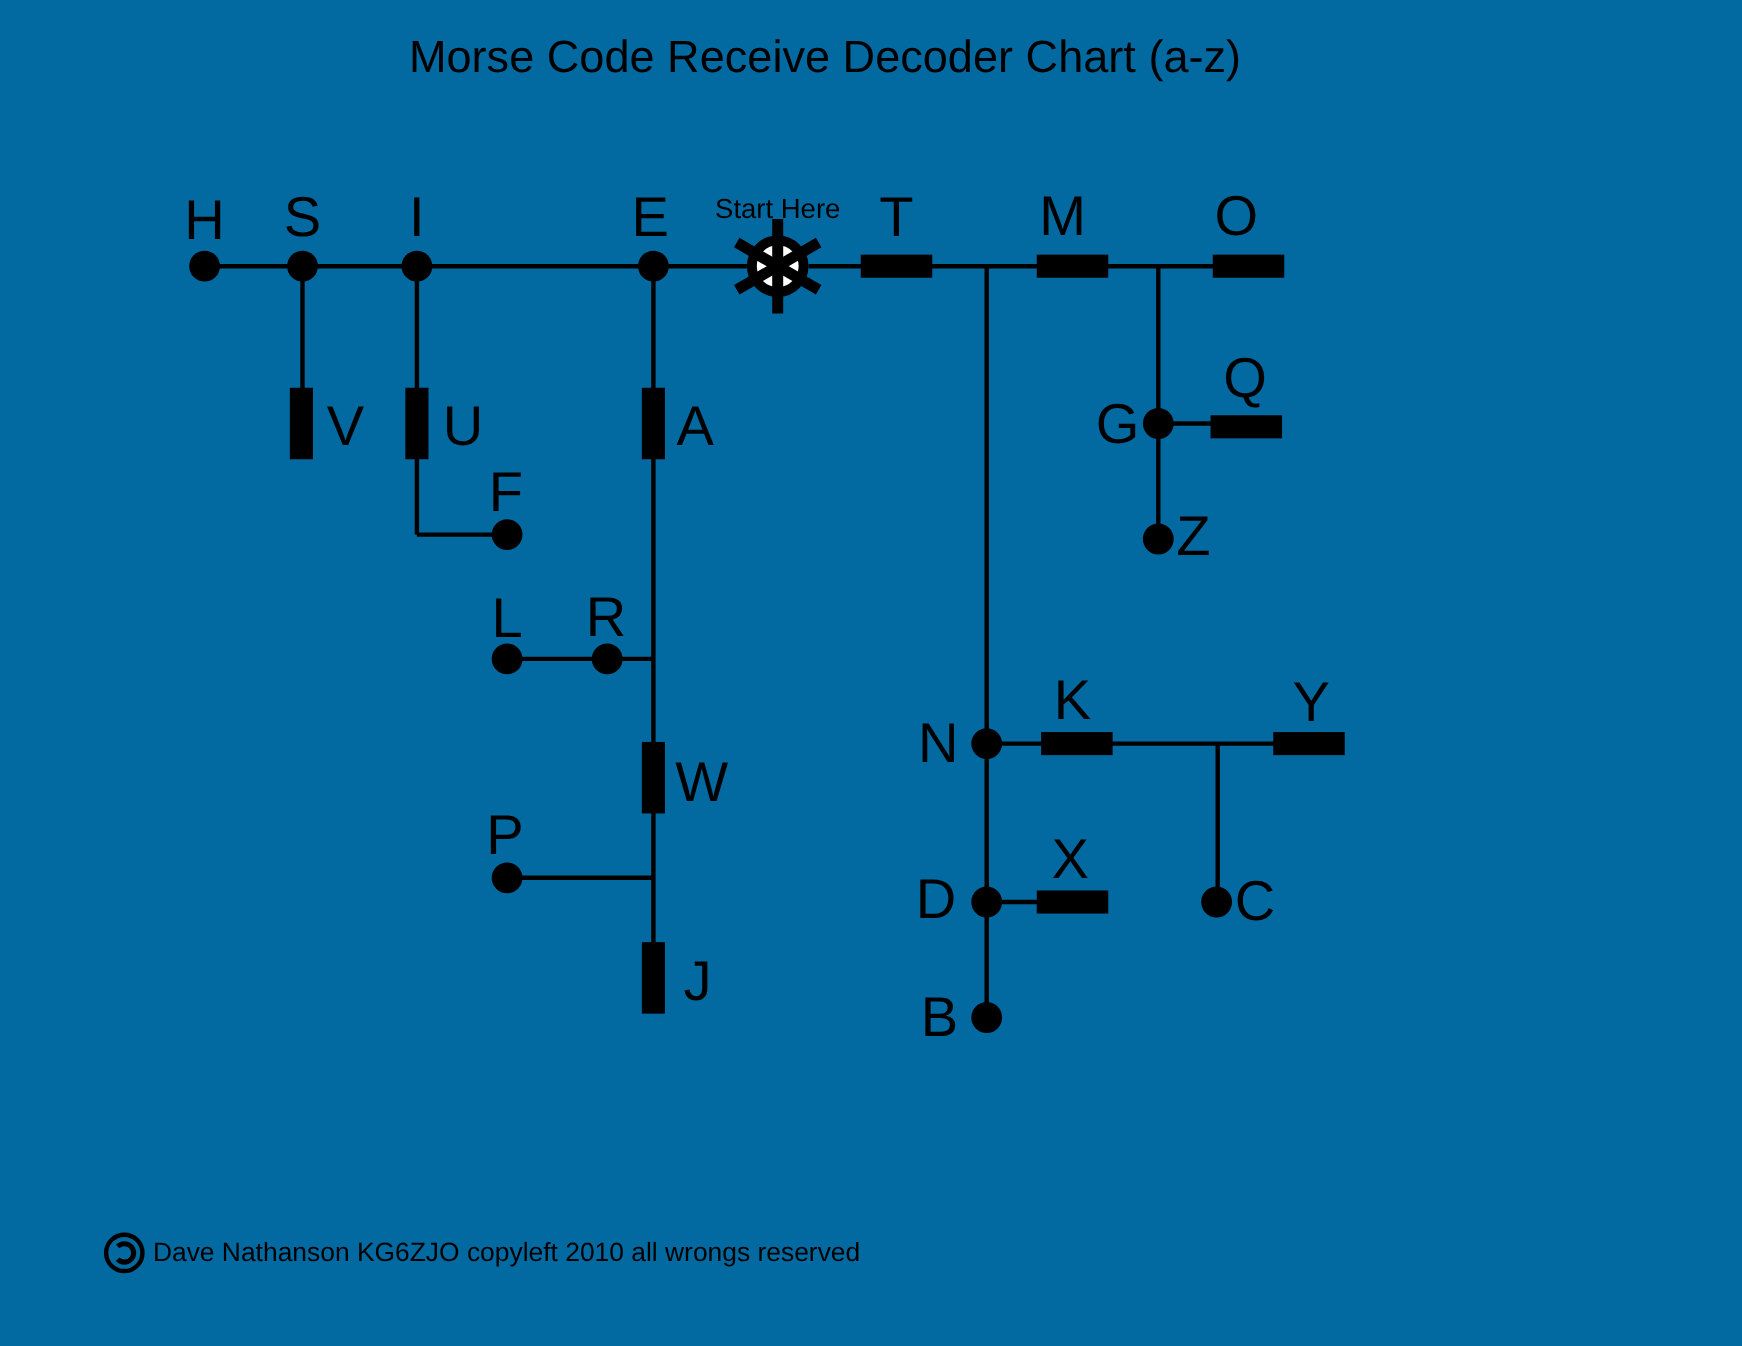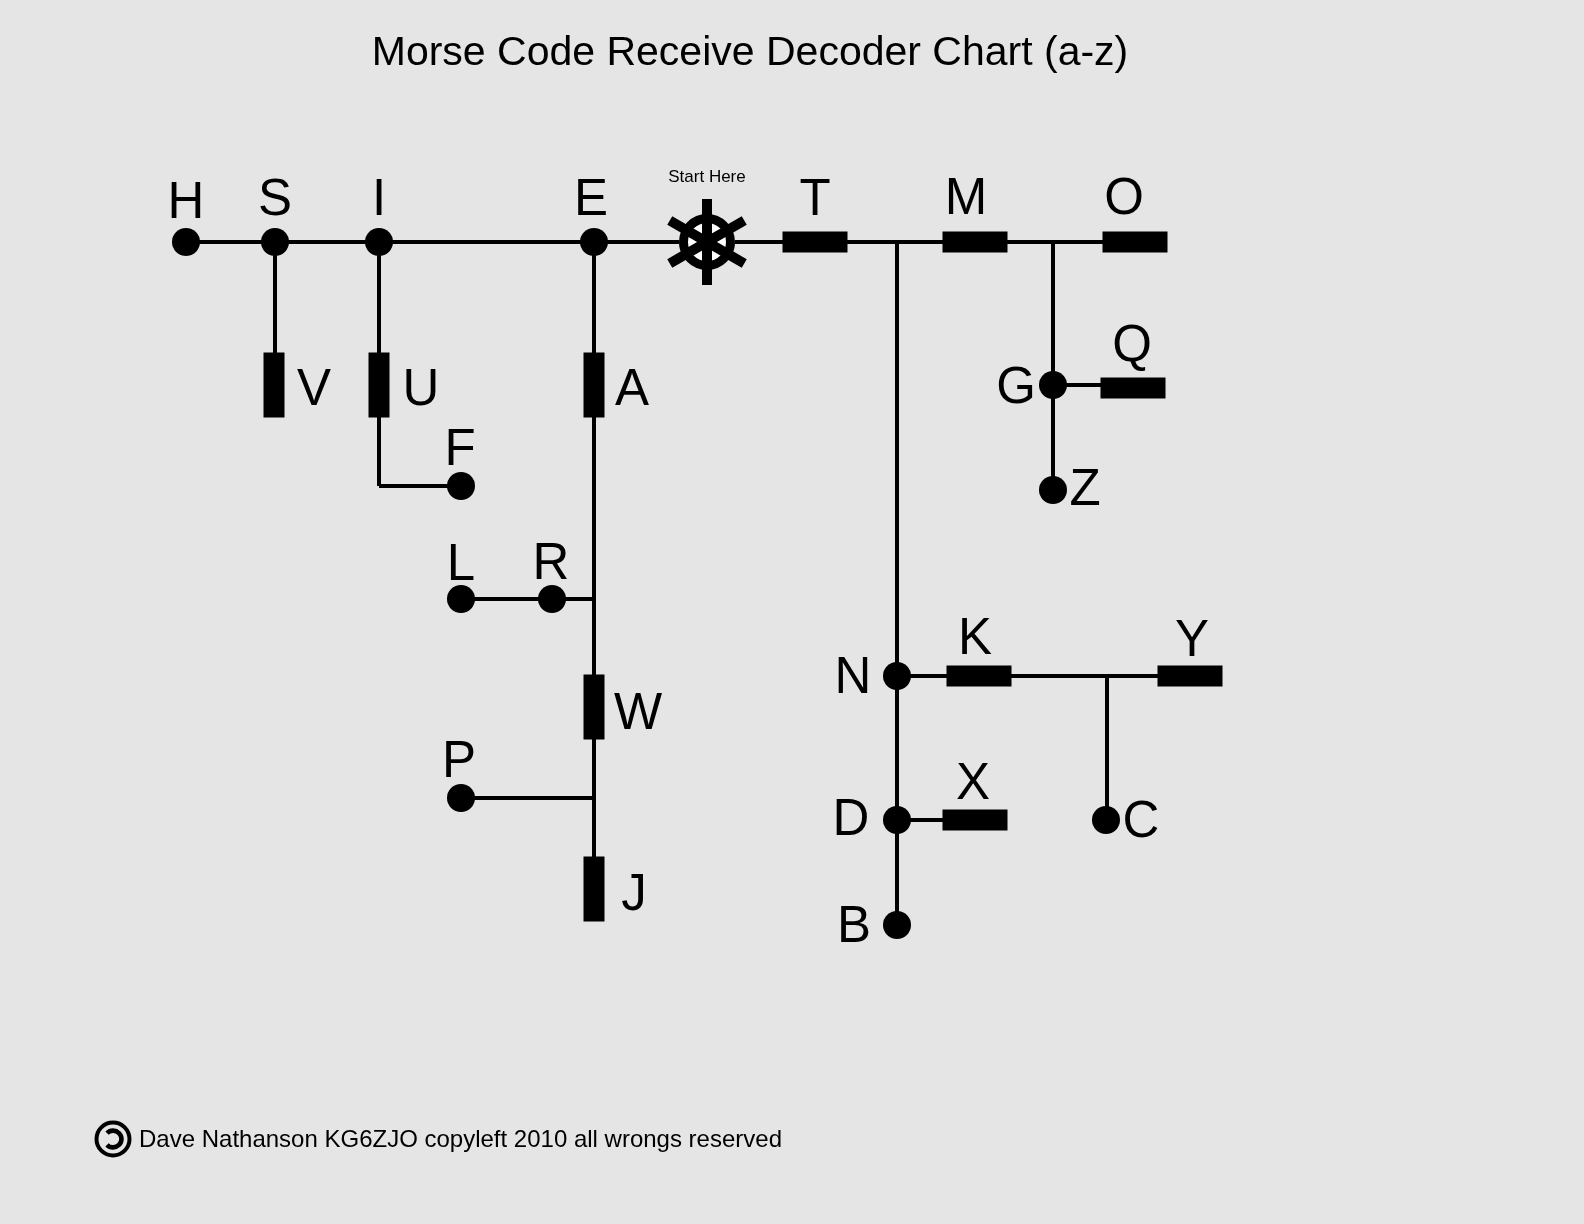--- a/index.html
+++ b/index.html
@@ -5,21 +5,21 @@
   html, body {
     margin: 0;
     padding: 0;
     background: #ffffff;
     font-family: "Liberation Sans", "DejaVu Sans", sans-serif;
   }
   #stage {
     position: relative;
     width: 1584px;
     height: 1224px;
-    background: #e5e5e5;
+    background: #0369a1;
     overflow: hidden;
   }
   #diagram-svg {
     position: absolute;
     left: 0;
     top: 0;
   }
   .abs-text {
     position: absolute;
     color: #000000;
@@ -27,23 +27,23 @@
   }
   #page-title {
     left: 750px;
     top: 28px;
     transform: translateX(-50%);
     font-size: 41px;
     line-height: 46px;
   }
   #start-label {
     left: 707px;
-    top: 163px;
+    top: 176px;
     transform: translateX(-50%);
-    font-size: 17px;
+    font-size: 25px;
     line-height: 28px;
   }
   #footer {
     position: absolute;
     left: 92px;
     top: 1118px;
     display: flex;
     align-items: center;
     height: 42px;
   }

